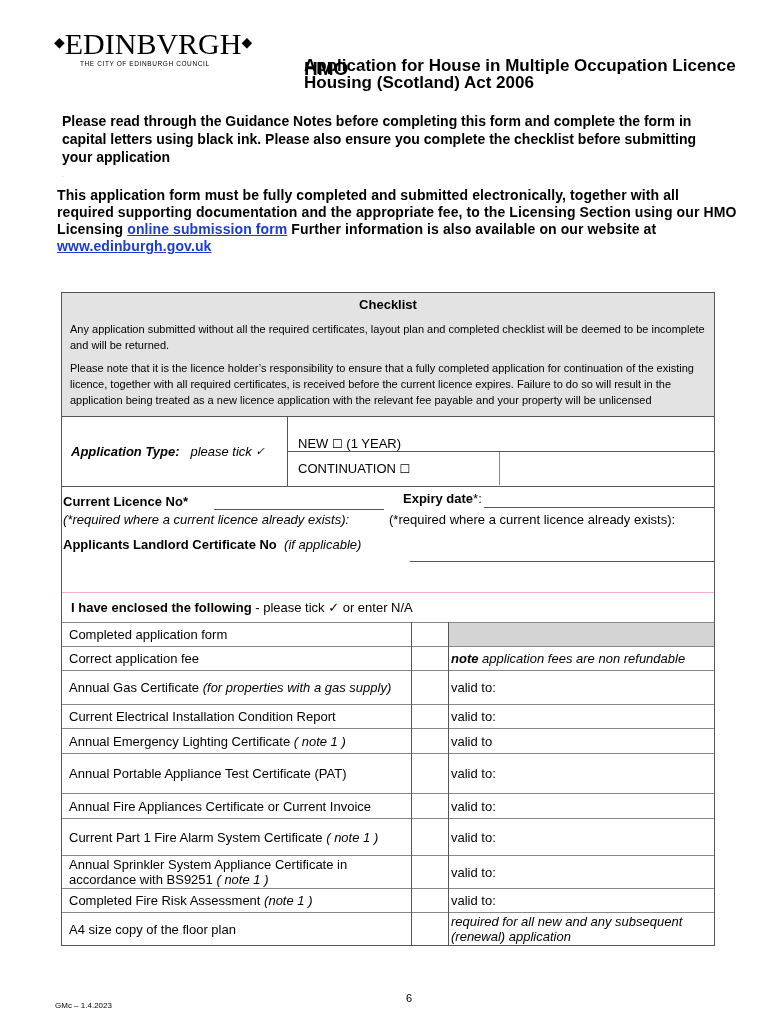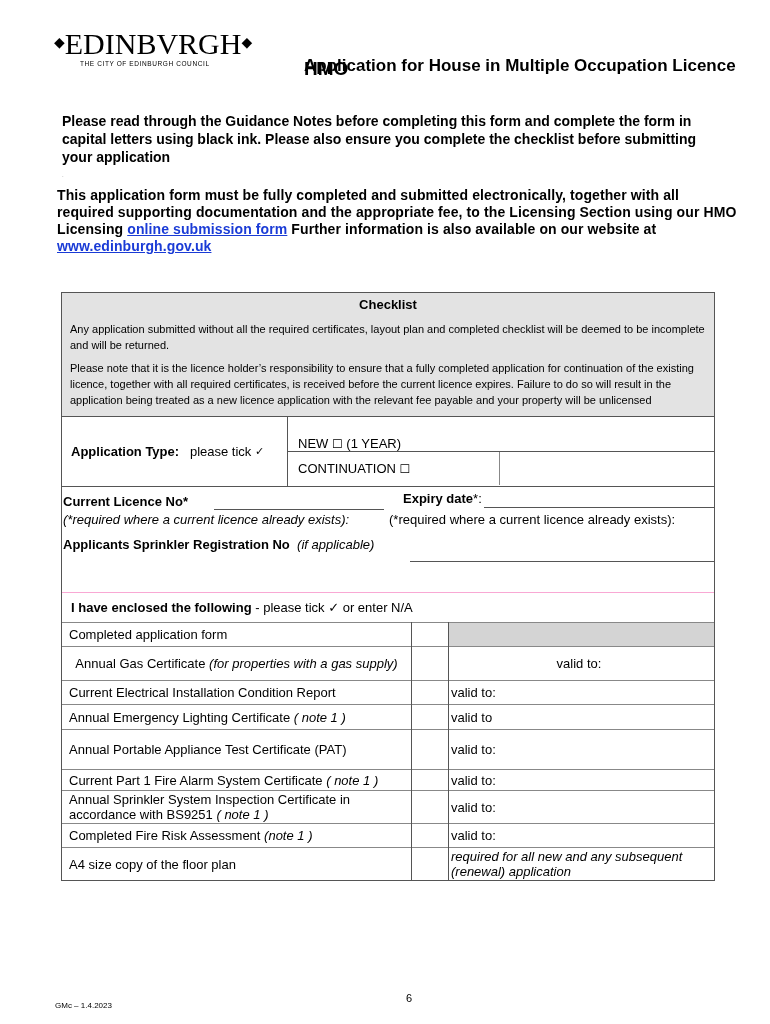--- a/index.html
+++ b/index.html
@@ -25,21 +25,21 @@
     .intro2 { left: 57px; top: 187px; width: 680px; font-size: 14px; font-weight: bold; line-height: 17px; letter-spacing: 0.1px; }
     .intro2 a { color: #1a3bd6; text-decoration: underline; }
 
     
     .box { left: 61px; top: 292px; width: 652px; border: 1px solid #555; }
     .grey { background: #e3e3e3; padding: 3px 8px 8px 8px; }
     .grey .ttl { text-align: center; font-weight: bold; font-size: 13px; line-height: 18px; }
     .grey .part { font-weight: bold; font-size: 13px; margin-top: 9px; line-height: 18px; }
     .grey p { margin: 7px 0 0 0; font-size: 11px; line-height: 16px; }
     .row { display: flex; border-top: 1px solid #555; }
-    .apptype-label { width: 226px; display: flex; align-items: center; padding-left: 9px; font-size: 13px; border-right: 1px solid #555; box-sizing: border-box; }
+    .apptype-label { width: 226px; display: flex; align-items: center; padding-left: 9px; font-size: 13px; border-right: 1px solid #555; box-sizing: border-box; font-style: italic; }
     .apptype-opts { flex: 1; }
     .opt { height: 34px; display: flex; align-items: flex-end; padding-left: 10px; font-size: 13px; box-sizing: border-box; }
     .opt2 { border-top: 1px solid #555; padding-left: 0; }
     .opt2 .c1 { width: 212px; height: 100%; display: flex; align-items: center; padding-left: 10px; border-right: 1px solid #888; box-sizing: border-box; }
     .licence { padding: 4px 0 0 0; font-size: 13px; height: 72px; box-sizing: border-box; position: relative; }
     .line { position: absolute; border-bottom: 1px solid #555; }
     .enclosed-head { padding: 7px 9px; font-size: 13px; }
     table.items { width: 100%; border-collapse: collapse; font-size: 13px; }
     table.items td { border-top: 1px solid #888; padding: 1px 7px; vertical-align: middle; line-height: 15px; }
     table.items td.c-name { width: 335px; border-right: 1px solid #555; }
@@ -54,20 +54,21 @@
 </head>
 <body>
 
 <div class="abs logo-main">
   <span class="logo-dot">◆</span><span>EDINBVRGH</span><span class="logo-dot">◆</span>
 </div>
 <div class="abs logo-sub">THE CITY OF EDINBURGH COUNCIL</div>
 <div class="abs hmo">HMO</div>
 <div class="abs subtitle">
   <div>Application for House in Multiple Occupation Licence</div>
+  <div>Housing (Scotland) Act 2006</div>
 </div>
 
 <div class="abs intro">Please read through the Guidance Notes before completing this form and complete the form in capital letters using black ink. Please also ensure you complete the checklist before submitting your application</div>
 <div class="abs dot-mark">.</div>
 <div class="abs intro2">
   <span>This application form must be fully completed and submitted electronically, together with all required supporting documentation and the appropriate fee, to the Licensing Section using our HMO Licensing </span><a href="#">online submission form</a><span>  Further information is also available on our website at </span><a href="#">www.edinburgh.gov.uk</a>
 </div>
 
 <div class="abs box">
   <div class="grey">
@@ -92,61 +93,71 @@
   </div>
 
   <div class="row" style="display:block;">
     <div class="licence" style="height:105px;">
       <b class="abs" style="left:1px; top:7px;">Current Licence No*</b>
       <div class="line" style="left:152px; top:8px; width:170px; height:14px;"></div>
       <b class="abs" style="left:327px; top:4px;padding-left:14px;"><span>Expiry date</span><span style="font-weight:normal">*:</span></b>
       <div class="line" style="left:422px; top:6px; width:230px; height:14px;"></div>
       <i class="abs" style="left:1px; top:25px;">(*required where a current licence already exists):</i>
       <span class="abs" style="left:327px; top:25px;">(*required where a current licence already exists):</span>
-      <div class="abs" style="left:1px; top:50px;"><b>Applicants Sprinkler Registration No</b>&nbsp;&nbsp;<i>(if applicable)</i></div>
+      <div class="abs" style="left:1px; top:50px;"><b>Applicants Landlord Certificate No</b>&nbsp;&nbsp;<i>(if applicable)</i></div>
       <div class="line" style="left:348px; top:60px; width:304px; height:14px;"></div>
     </div>
   </div>
 
   <div class="row" style="display:block; border-top:1px solid #f9a8d4;">
     <div class="enclosed-head"><b>I have enclosed the following</b><span> - please tick ✓ or enter N/A</span></div>
     <table class="items">
       <tbody id="items-body">
           <tr style="height: 24px;">
             <td class="c-name"><span>Completed application form</span><i></i></td>
             <td class="c-tick"></td>
             <td class="c-note shaded"><b style="font-style: italic;"></b><span></span></td>
           </tr>
-          <tr style="height: 34px; text-align: center;">
+          <tr style="height: 24px;">
+            <td class="c-name"><span>Correct application fee</span><i></i></td>
+            <td class="c-tick"></td>
+            <td class="c-note"><b style="font-style: italic;">note</b><span style="font-style: italic;"> application fees are non refundable</span></td>
+          </tr>
+          <tr style="height: 34px;">
             <td class="c-name"><span>Annual Gas Certificate </span><i>(for properties with a gas supply)</i></td>
             <td class="c-tick"></td>
             <td class="c-note"><b style="font-style: italic;"></b><span>valid to:</span></td>
           </tr>
           <tr style="height: 24px;">
             <td class="c-name"><span>Current Electrical Installation Condition Report</span><i></i></td>
             <td class="c-tick"></td>
             <td class="c-note"><b style="font-style: italic;"></b><span>valid to:</span></td>
           </tr>
           <tr style="height: 25px;">
             <td class="c-name"><span>Annual Emergency Lighting Certificate </span><i>( note 1 )</i></td>
             <td class="c-tick"></td>
             <td class="c-note"><b style="font-style: italic;"></b><span>valid to</span></td>
           </tr>
           <tr style="height: 40px;">
             <td class="c-name"><span>Annual Portable Appliance Test Certificate (PAT)</span><i></i></td>
             <td class="c-tick"></td>
             <td class="c-note"><b style="font-style: italic;"></b><span>valid to:</span></td>
           </tr>
-          <tr style="height: 21px;">
+          <tr style="height: 25px;">
+            <td class="c-name"><span>Annual Fire Appliances Certificate or Current Invoice</span><i></i></td>
+            <td class="c-tick"></td>
+            <td class="c-note"><b style="font-style: italic;"></b><span>valid to:</span></td>
+          </tr>
+          <tr style="height: 37px;">
             <td class="c-name"><span>Current Part 1 Fire Alarm System Certificate </span><i>( note 1 )</i></td>
             <td class="c-tick"></td>
             <td class="c-note"><b style="font-style: italic;"></b><span>valid to:</span></td>
           </tr>
           <tr style="height: 32px;">
-            <td class="c-name"><span>Annual Sprinkler System Inspection Certificate in accordance with BS9251 </span><i>( note 1 )</i></td>
+            <td class="c-name"><span>Annual Sprinkler System Appliance Certificate in accordance with BS9251 </span><i>( note 1 )</i></td>
             <td class="c-tick"></td>
             <td class="c-note"><b style="font-style: italic;"></b><span>valid to:</span></td>
           </tr>
           <tr style="height: 24px;">
             <td class="c-name"><span>Completed Fire Risk Assessment </span><i>(note 1 )</i></td>
             <td class="c-tick"></td>
             <td class="c-note"><b style="font-style: italic;"></b><span>valid to:</span></td>
           </tr>
           <tr style="height: 32px;">
             <td class="c-name"><span>A4 size copy of the floor plan</span><i></i></td>

